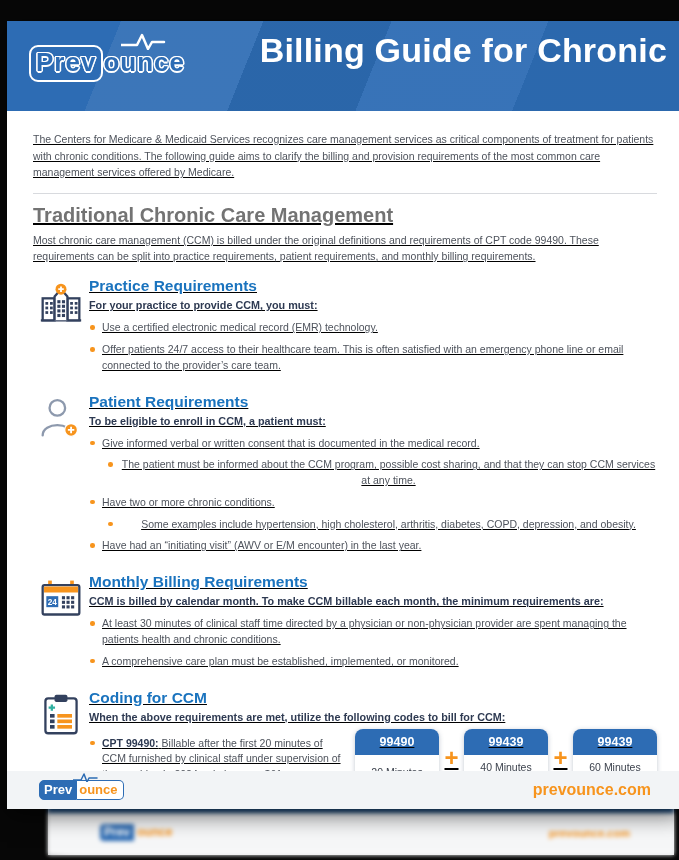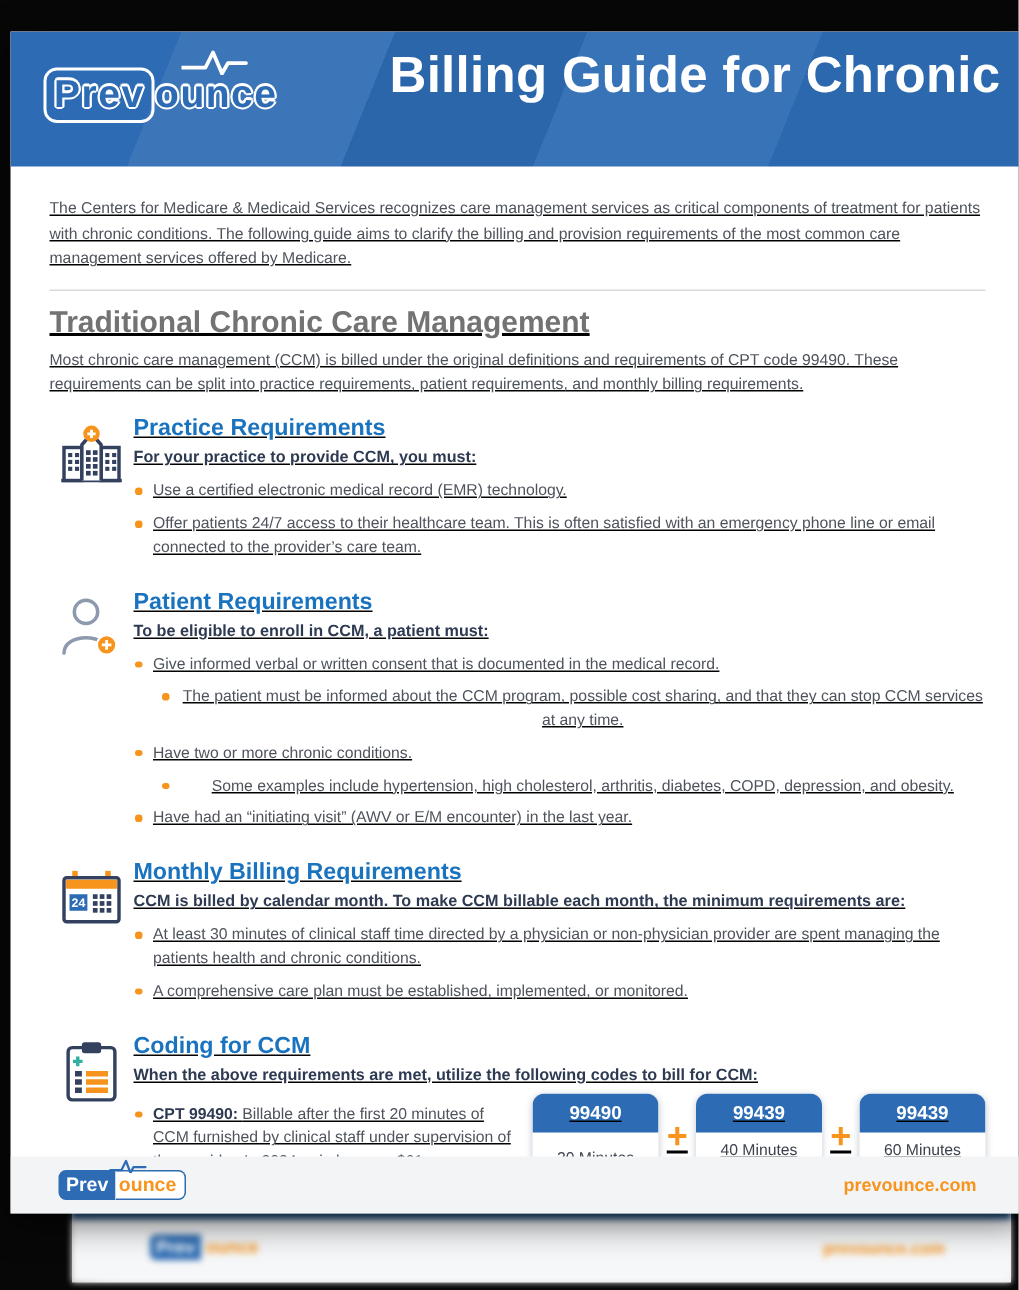--- a/index.html
+++ b/index.html
@@ -109,21 +109,21 @@
   .f-prev {
     background:#2d6cb4; color:#fff; font-weight:bold; font-size:13px;
     padding:1px 4px 2px; border-radius:5px 0 0 5px; border:1.5px solid #2d6cb4;
   }
   .f-ounce {
     color:#f7941d; font-weight:bold; font-size:13px;
     padding:1px 5px 2px 2px; border:1.5px solid #2d6cb4; border-left:none;
     border-radius:0 5px 5px 0; background:#fff;
   }
   .f-pulse { position:absolute; left:34px; top:-8px; }
-  .f-site { color:#f7941d; font-weight:bold; font-size:12px; text-decoration:none; }
+  .f-site { color:#f7941d; font-weight:bold; font-size:16px; text-decoration:none; }
 
   .mini-prev {
     background:#2d6cb4; color:#fff; font-weight:bold; font-size:12px;
     padding:1px 4px 2px; border-radius:4px 0 0 4px;
   }
   .mini-ounce { color:#f7941d; font-weight:bold; font-size:12px; padding:1px 3px 2px; }
 </style>
 </head>
 <body>
 

